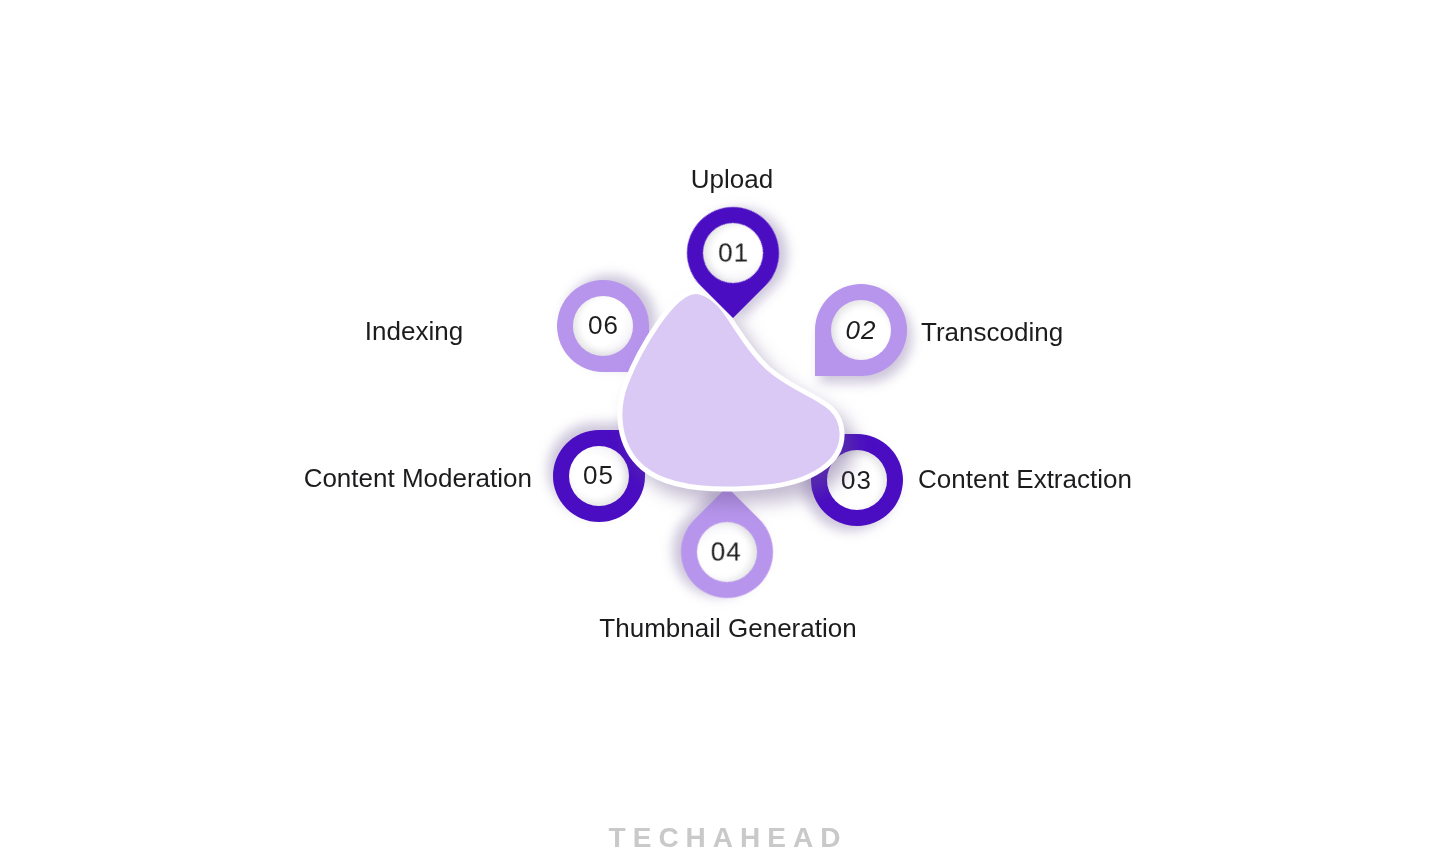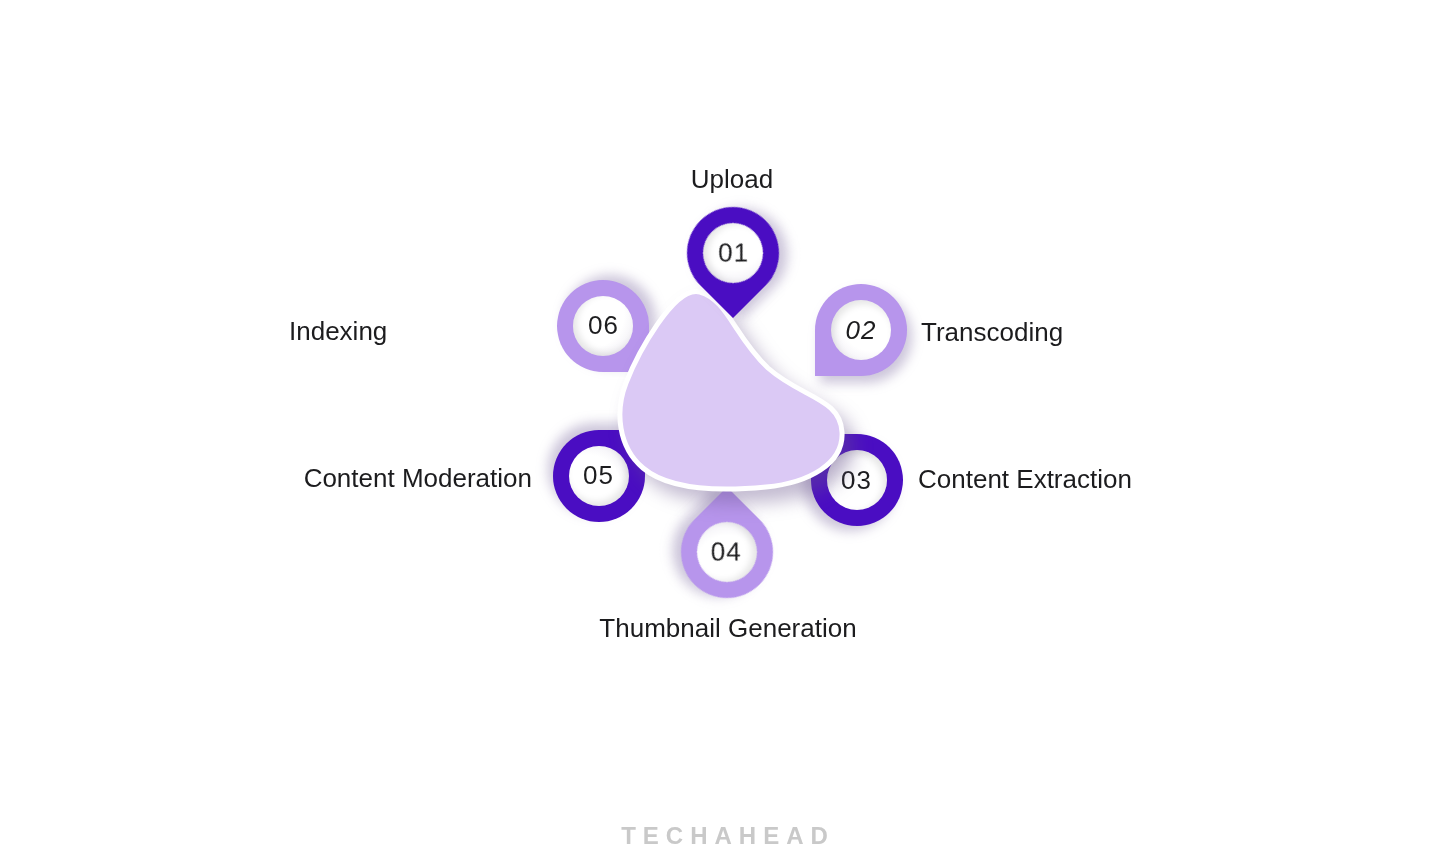--- a/index.html
+++ b/index.html
@@ -23,21 +23,21 @@
     font-weight: 500;
     color: var(--text, #1c1c1e);
     white-space: nowrap;
     z-index: 4;
   }
   .label-upload    { left: 732px; top: 164px; transform: translateX(-50%); }
   .label-transcoding { left: 921px; top: 317px; text-align: right; }
   .label-feature   { left: 918px; top: 464px; }
   .label-thumbnail { left: 728px; top: 613px; transform: translateX(-50%); }
   .label-content   { left: 252px; top: 463px; width: 280px; text-align: right; }
-  .label-indexing  { left: 289px; top: 316px; width: 250px; text-align: left; }
+  .label-indexing  { left: 289px; top: 316px; width: 250px; text-align: center; }
 
   
   .pin {
     position: absolute;
     width: 92px;
     height: 92px;
   }
   .pin-shape {
     width: 100%;
     height: 100%;
@@ -103,21 +103,21 @@
     stroke: #ffffff;
     stroke-width: 5;
   }
 
   
   .watermark {
     position: absolute;
     left: 728px;
     top: 822px;
     transform: translateX(-50%);
-    font-size: 24px;
+    font-size: 28px;
     font-weight: bold;
     letter-spacing: 7px;
     color: var(--watermark, #c9c9c9);
     z-index: 1;
   }
 </style>
 </head>
 <body>
 
 <div class="canvas">

